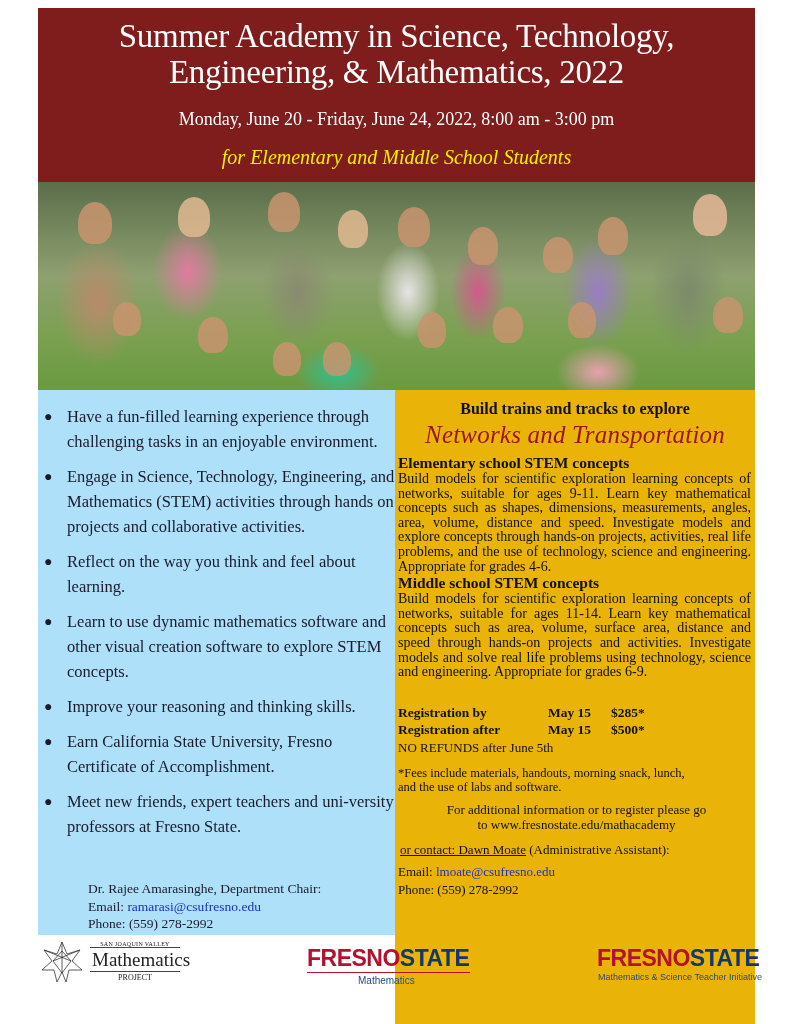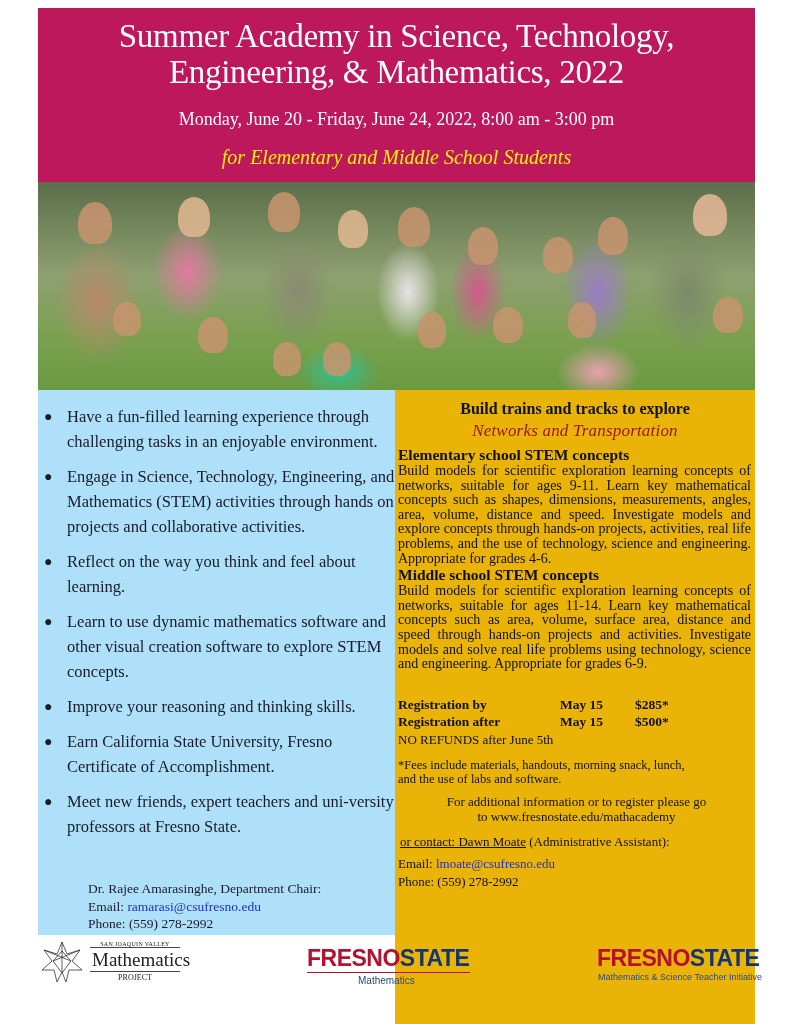--- a/index.html
+++ b/index.html
@@ -1,17 +1,17 @@
 <!DOCTYPE html>
 <html><head>
 <meta charset="utf-8">
 <style>
   html, body { margin:0; padding:0; background:#ffffff; }
   body { width:791px; height:1024px; position:relative; overflow:hidden; font-family:"Liberation Serif", serif; }
-  .header { position:absolute; left:38px; top:8px; width:717px; height:174px; background:#be185d; color:#fff; text-align:center; }
+  .header { position:absolute; left:38px; top:8px; width:717px; height:174px; background:#7f1d1d; color:#fff; text-align:center; }
   .header .title { font-size:33px; line-height:36px; margin-top:10px; letter-spacing:-0.3px; }
   .header .dates { font-size:18px; margin-top:19px; }
   .header .audience { font-size:20px; font-style:italic; color:#f2f200; margin-top:16px; }
   .photo { position:absolute; left:38px; top:182px; width:717px; height:208px; overflow:hidden;
     background:
       radial-gradient(ellipse 60px 90px at 60px 120px, #b98a6a 0%, transparent 70%),
       radial-gradient(ellipse 50px 70px at 150px 90px, #e07aa0 0%, transparent 70%),
       radial-gradient(ellipse 50px 80px at 260px 110px, #8a8a70 0%, transparent 70%),
       radial-gradient(ellipse 45px 70px at 370px 110px, #e8e4e6 0%, transparent 70%),
       radial-gradient(ellipse 40px 70px at 440px 110px, #d05a8a 0%, transparent 70%),
@@ -23,25 +23,25 @@
   }
   .photo .kid { position:absolute; border-radius:50% 50% 40% 40%; background:#c8946e; opacity:.85; }
   .left-panel { position:absolute; left:38px; top:390px; width:357px; height:545px; background:#aee0fa; }
   .left-panel ul { list-style:none; margin:0; padding:0; position:absolute; left:0; top:14px; width:357px; }
   .left-panel li { position:relative; padding-left:29px; font-size:16.5px; line-height:25px; color:#1a1a2a; margin-bottom:10px; }
   .left-panel li .bullet { position:absolute; left:6px; top:0; font-size:14px; }
   .chair { position:absolute; left:50px; top:490px; font-size:13.5px; line-height:17.5px; color:#1a1a2a; }
   .link { color:#1f2fc0; }
   .right-panel { position:absolute; left:395px; top:390px; width:360px; height:697px; background:#eab308; color:#111; }
   .build { text-align:center; font-weight:bold; font-size:16px; margin-top:10px; }
-  .networks { text-align:center; font-style:italic; color:#9b1318; font-size:17px; margin-top:3px; letter-spacing:0.2px; }
+  .networks { text-align:center; font-style:italic; color:#9b1318; font-size:25px; margin-top:3px; letter-spacing:0.2px; }
   .sec-title { font-weight:bold; font-size:15.5px; margin-left:3px; line-height:18px; }
   .sec-body { font-size:14px; line-height:14.6px; margin-left:3px; margin-right:4px; text-align:justify; }
   .reg { font-size:13.5px; font-weight:bold; margin-left:3px; line-height:17px; margin-top:24px; }
-  .reg .row { display:flex;gap:12px; }
+  .reg .row { display:flex; }
   .reg .c1 { width:150px; } .reg .c2 { width:63px; }
   .small { font-size:12.5px; line-height:14px; margin-left:3px; }
   .contact { font-size:13px; line-height:18px; margin-left:3px; }
   .ul { text-decoration:underline; }
   .logos { position:absolute; left:0; top:935px; width:791px; height:60px; }
   .sjv { position:absolute; left:40px; top:6px; }
   .sjv .top { position:absolute; left:50px; top:0px; font-size:6px; letter-spacing:0.3px; color:#222; width:90px; text-align:center; border-bottom:1px solid #444; }
   .sjv .math { position:absolute; left:52px; top:8px; font-size:19px; color:#222; white-space:nowrap; }
   .sjv .bot { position:absolute; left:80px; top:30px; font-size:8px; color:#222; border-top:1px solid #444; padding-top:1px; width:90px; text-align:center; left:50px; }
   .fs { position:absolute; font-family:"Liberation Sans", sans-serif; font-weight:bold; color:#b3122f; letter-spacing:-0.5px; }

